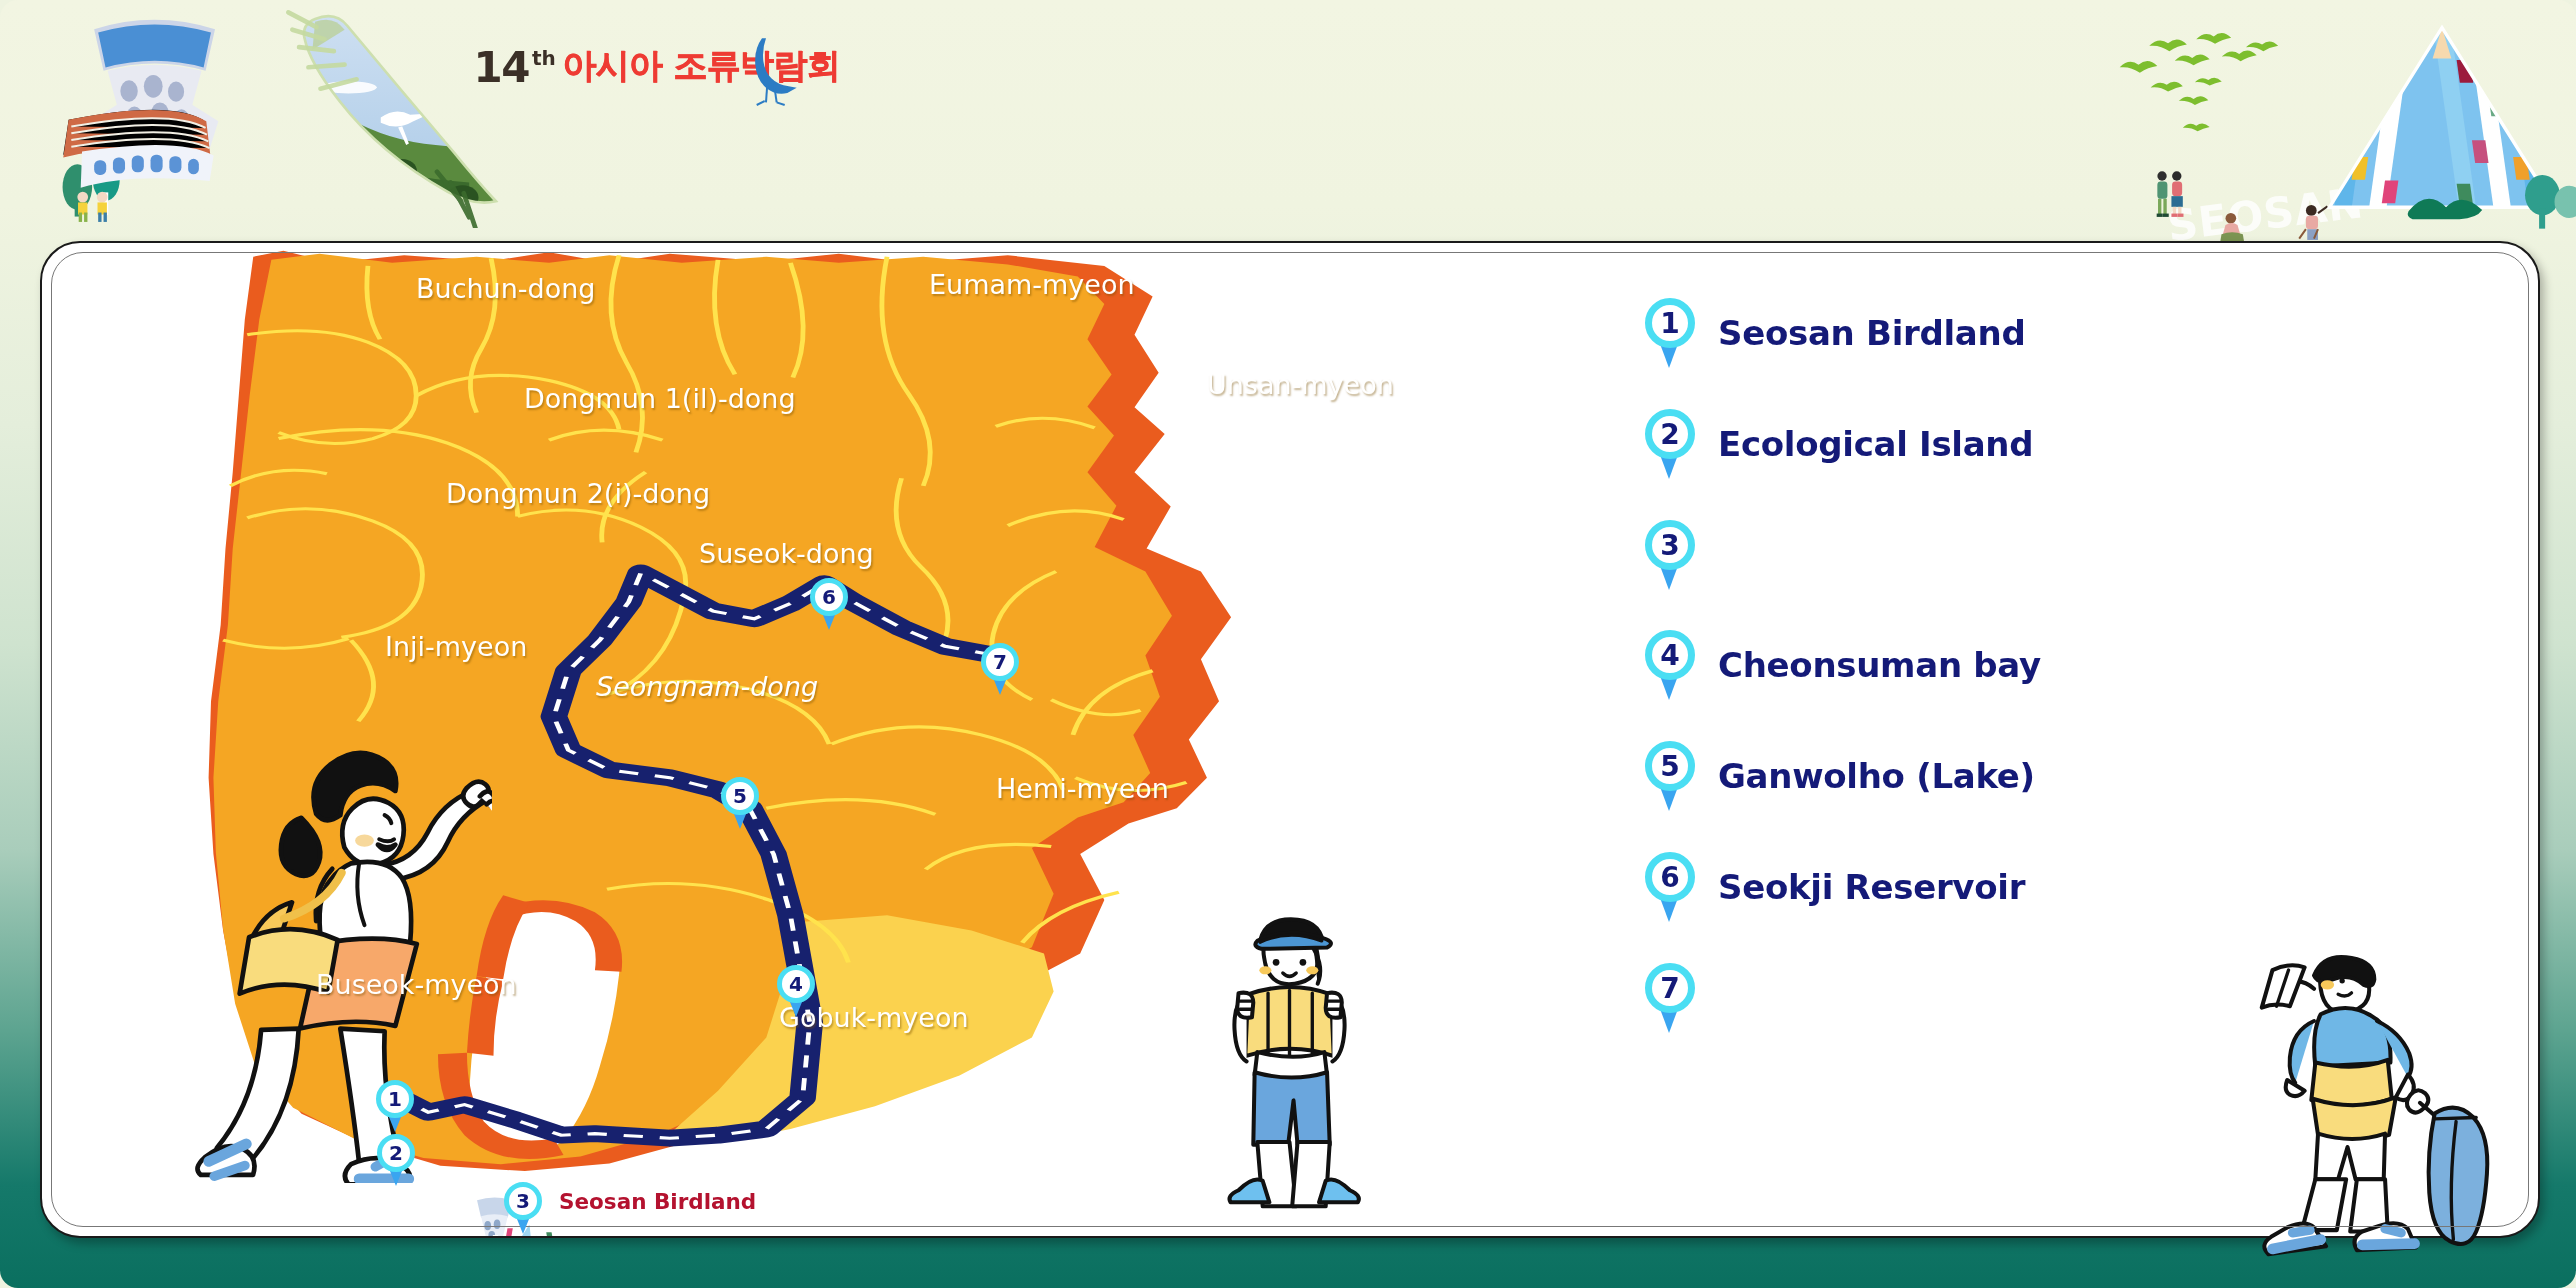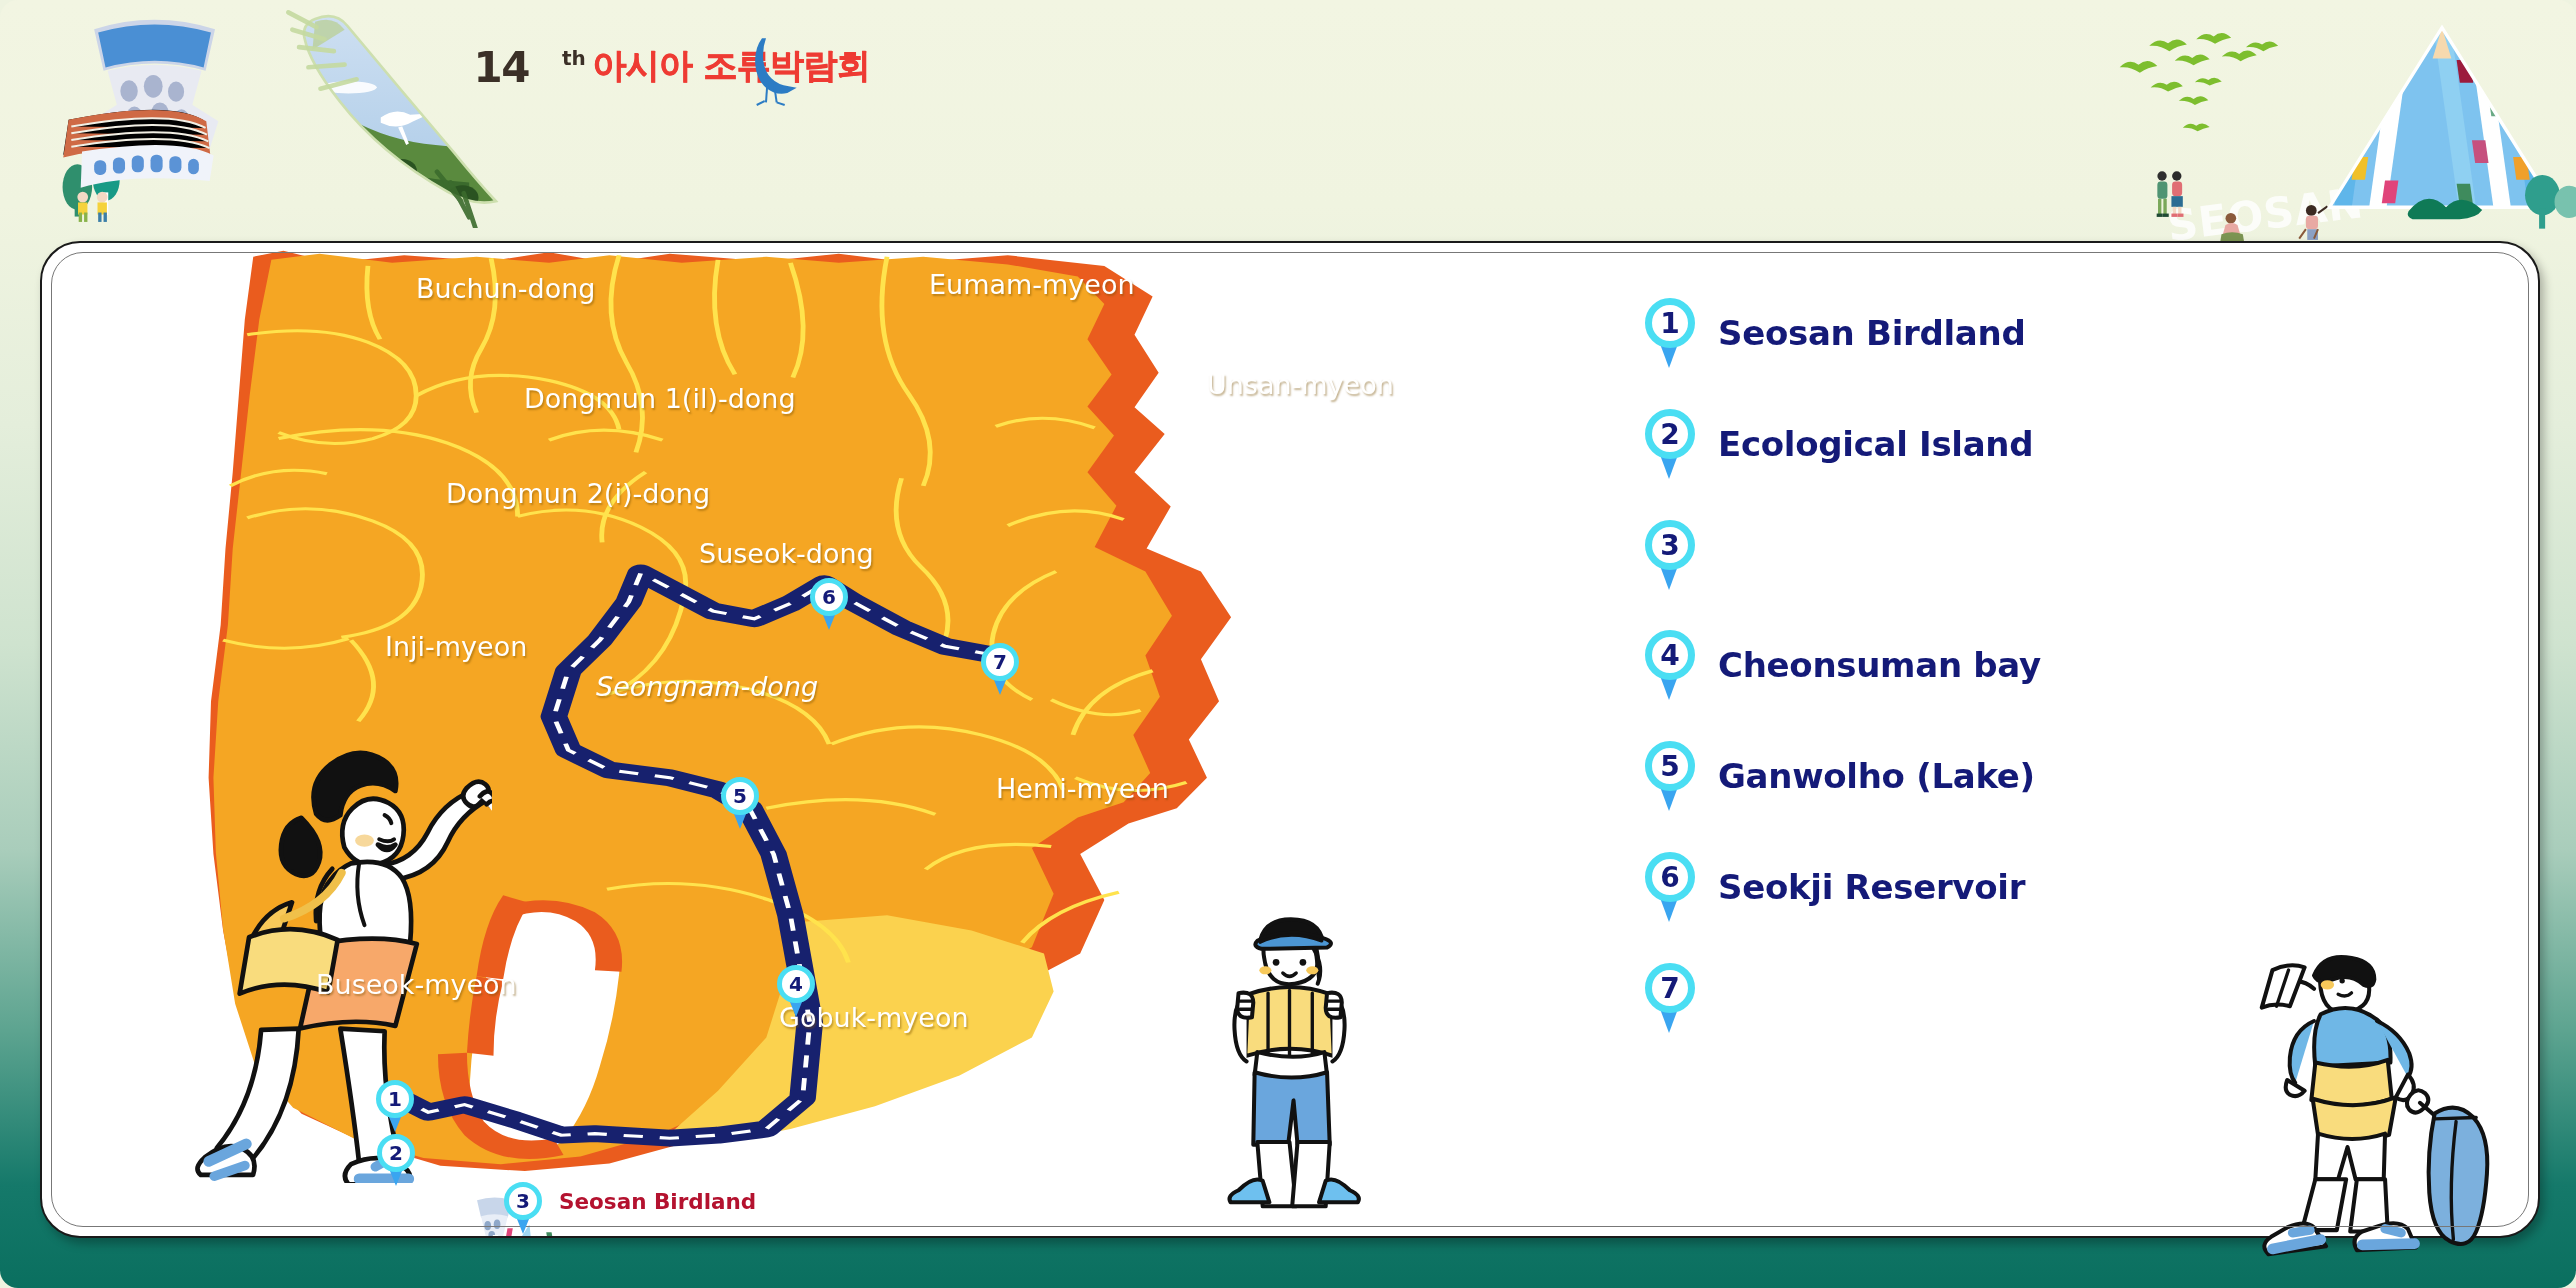--- a/index.html
+++ b/index.html
@@ -30,21 +30,21 @@
   .kr-line{
     position:absolute;left:3.4px;top:9.4px;display:flex;align-items:flex-end;gap:9.4px;
     white-space:nowrap;
   }
   .kr-num{
     font-family:"DejaVu Sans", sans-serif;font-weight:bold;font-size:42px;
     color:#3b3027;letter-spacing:-1.3px;line-height:1;
   }
   .kr-sup{
     font-family:"DejaVu Sans", sans-serif;font-weight:bold;font-size:20px;
-    color:#3b3027;position:relative;top:-19px;left:-6.7px;margin-left:30px;
+    color:#3b3027;position:relative;top:-19px;left:-6.7px;
   }
   .kr-txt{
     font-family:"DejaVu Sans", sans-serif;font-weight:bold;font-size:34px;
     color:#ee3b33;letter-spacing:-0.7px;position:relative;left:-9.4px;
     -webkit-text-stroke:0.7px #ee3b33;
   }
   .big-title{
     position:absolute;left:0px;top:47px;white-space:nowrap;
     font-family:"DejaVu Sans", sans-serif;font-weight:bold;
     font-size:79px;line-height:1;letter-spacing:-0.7px;

